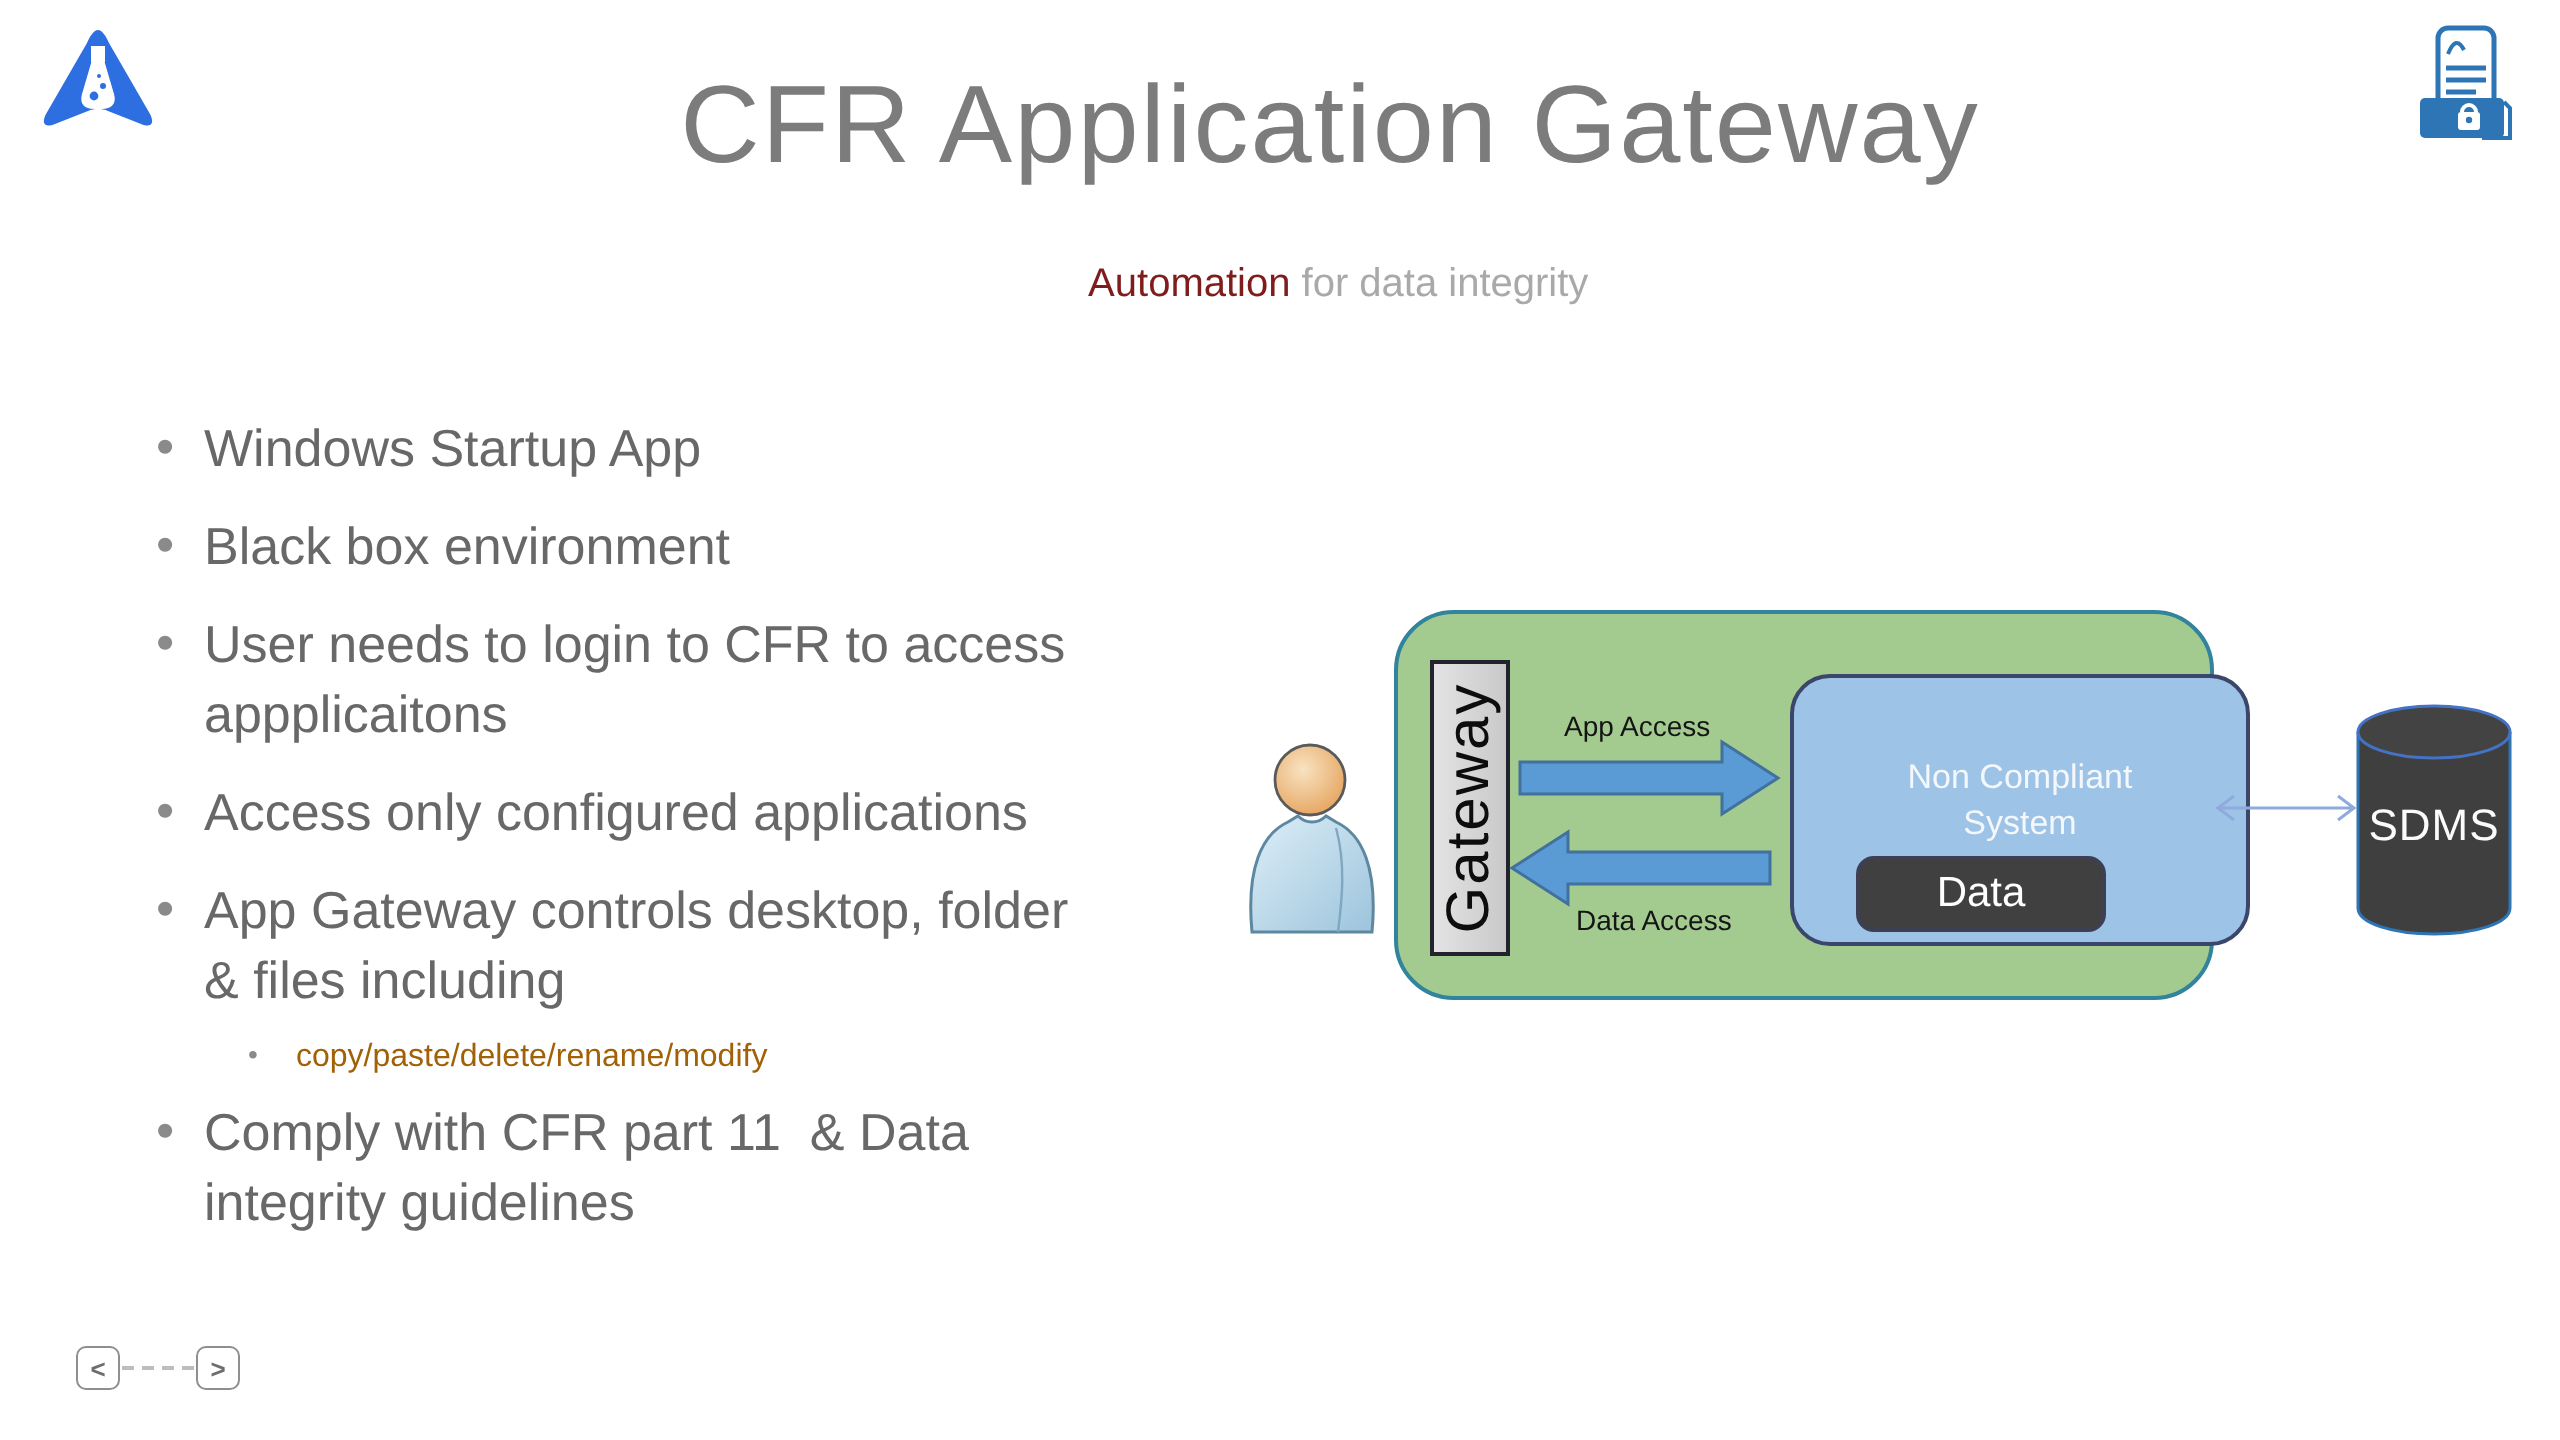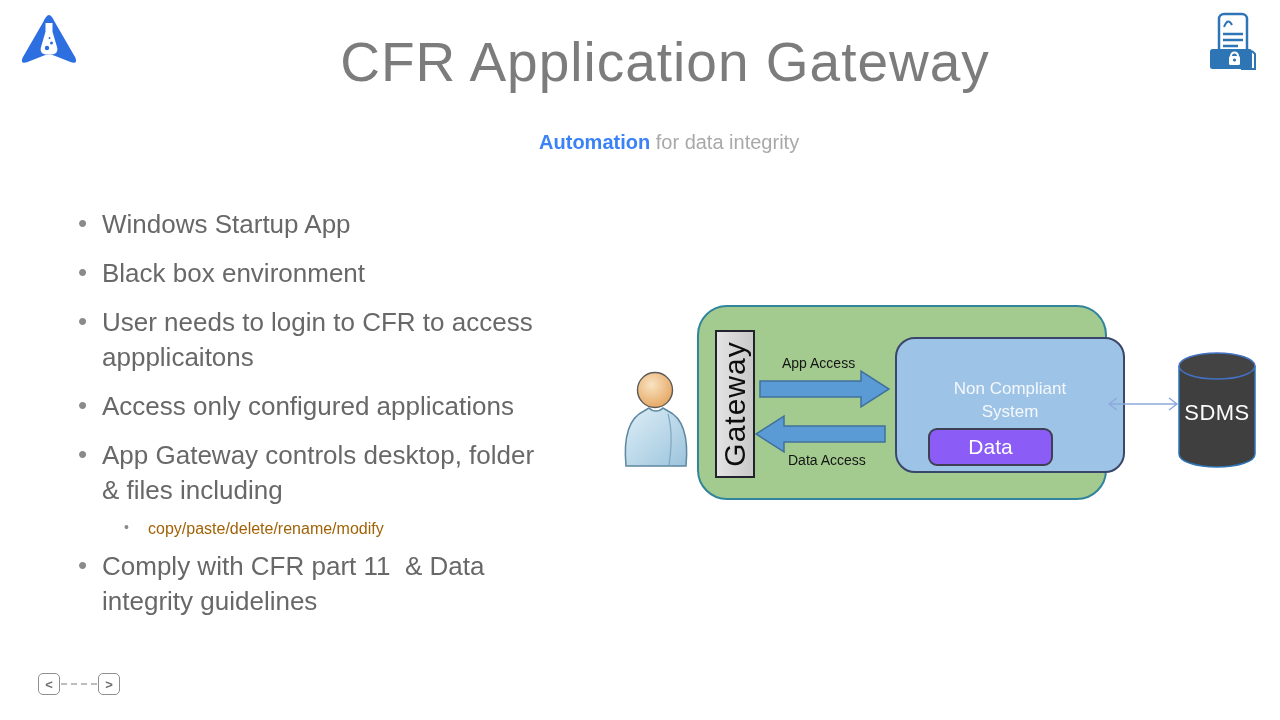--- a/index.html
+++ b/index.html
@@ -11,21 +11,21 @@
   .logo{position:absolute;left:20px;top:14px;width:58px;height:52px;}
   .doc-lock-icon{position:absolute;left:1208px;top:12px;width:50px;height:60px;}
   .title{
     position:absolute;left:0;right:0;top:30px;padding-left:50px;text-align:center;
     font-size:55px;font-weight:300;color:#7c7c7c;letter-spacing:1px;
   }
   .subtitle{
     position:absolute;left:0;right:0;top:108px;padding-left:36px;text-align:center;
     font-size:20px;white-space:pre-wrap;
   }
-  .subtitle .hl{color:#3b82f6;font-weight:700;}
+  .subtitle .hl{color:#7f1d1d;font-weight:400;}
   .subtitle .rest{color:#a9a9a9;font-weight:400;margin-top:43px;}
   
   .bullets{position:absolute;left:76px;top:196px;width:545px;margin-top:11px;}
   .bullet-item{
     position:relative;padding-left:26px;margin-bottom:14px;
     font-size:26px;line-height:35px;color:#686868;white-space:pre-wrap;
   }
   .bullet-item::before{content:"•";position:absolute;left:2px;top:-1px;color:#8a8a8a;}
   .bullet-sub{
     position:relative;padding-left:72px;margin-top:-3px;margin-bottom:10px;
@@ -51,21 +51,21 @@
   .ncs-box{
     position:absolute;left:895px;top:337px;width:230px;height:136px;
     background:#9dc3e6;border:2px solid #3a466a;border-radius:20px;box-sizing:border-box;
   }
   .ncs-label{
     margin:38px auto 0;width:150px;text-align:center;
     font-size:17px;line-height:23px;color:#f4f8fc;
   }
   .data-box{
     position:absolute;left:928px;top:428px;width:125px;height:38px;
-    background:#8b5cf6;border:2px solid #3f3f54;border-radius:9px;box-sizing:border-box;
+    background:#404040;border:2px solid #3f3f54;border-radius:9px;box-sizing:border-box;
     display:flex;align-items:center;justify-content:center;font-size:21px;color:#ffffff;
   }
   .connector{position:absolute;left:1106px;top:396px;width:74px;height:16px;}
   .sdms{position:absolute;left:1178px;top:352px;width:78px;height:116px;}
   .sdms-label{
     position:absolute;left:0;right:0;top:48px;text-align:center;
     font-size:22px;color:#fbfbfb;letter-spacing:.5px;
   }
   
   .nav-btn{

